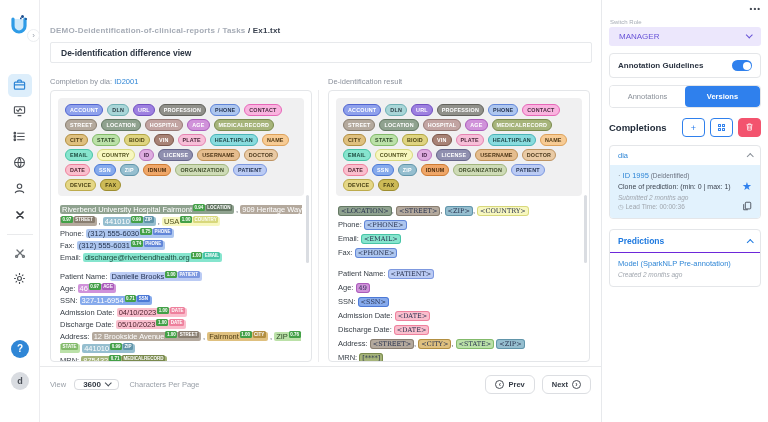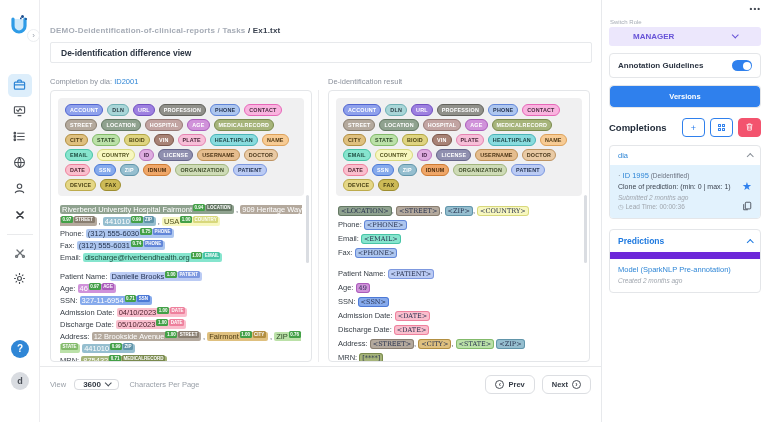--- a/index.html
+++ b/index.html
@@ -73,22 +73,22 @@
   .navbtn.prev { margin-left:auto; margin-right:7px; }
   .circ { width:9px; height:9px; border:1px solid #4a4f57; border-radius:50%;
     font-size:7px; line-height:7.5px; text-align:center; color:#4a4f57; }
 
   
   .rightbar { position:absolute; left:601px; top:0; width:167px; height:422px;
     background:#fff; border-left:1px solid #e7e9ec; padding:4px 7px; }
   .morerow { text-align:right; color:#3c424c; font-size:8px; letter-spacing:1px;
     font-weight:bold; height:13px; cursor:pointer; }
   .srlabel { font-size:6px; color:#a7adb6; margin:2px 0 2px 1px; }
-  .roleselect { background:#ece7fc; border-radius:3px; padding:5px 24px; display:flex;
-    align-items:center; font-size:8px; font-weight:bold; color:#6753d7; cursor:pointer; }
+  .roleselect { background:#ece7fc; border-radius:3px; padding:5px 10px; display:flex;
+    align-items:center; font-size:8px; font-weight:normal; color:#6753d7; cursor:pointer; }
   .panelcard { border:1px solid #e4e6e9; border-radius:4px; background:#fff; }
   .guidelines { margin-top:7px; padding:6px 8px; display:flex; align-items:center;
     justify-content:space-between; }
   .guidelines .lbl { font-size:8px; font-weight:bold; color:#2b3442; }
   .toggle { width:20px; height:11px; background:#2f80ed; border-radius:6px;
     position:relative; cursor:pointer; }
   .toggle .knob { position:absolute; right:1.5px; top:1.5px; width:8px; height:8px;
     background:#fff; border-radius:50%; }
   .tabs { margin-top:7px; display:flex; border:1px solid #e4e6e9; border-radius:4px;
     overflow:hidden; }
@@ -117,21 +117,21 @@
   .compitem .l1 .suffix { color:#6b7280; font-size:6.5px; }
   .compitem .l1 .bullet { color:#8a9099; }
   .compitem .l2 { font-size:7px; color:#3c4450; margin-top:2px; width:118px; line-height:9px; }
   .compitem .l3 { font-size:6.5px; color:#a0a6ae; font-style:italic; margin-top:3px; }
   .compitem .l4 { font-size:6.5px; color:#a0a6ae; margin-top:2px; }
   .compicons { position:absolute; right:8px; top:16px; display:flex;
     flex-direction:column; align-items:center; gap:6px; }
   .star { color:#2f80ed; font-size:11px; cursor:pointer; line-height:10px; }
   .predcard { margin-top:10px; overflow:hidden; }
   .predhead { display:flex; align-items:center; justify-content:space-between;
-    padding:6px 8px; border-bottom:7px solid #6d28d9; cursor:pointer;gap:28px; }
+    padding:6px 8px; border-bottom:1px solid #6d28d9; cursor:pointer;gap:28px; }
   .predhead .t { font-size:8.5px; font-weight:bold; color:#1f7ae0; }
   .predbody { padding:6px 8px 8px 8px; }
   .predbody .m { font-size:7.5px; color:#2f86d6; cursor:pointer; }
   .predbody .c { font-size:6.5px; color:#a0a6ae; font-style:italic; margin-top:3px; }
 </style>
 </head>
 <body>
 
 <div class="app">
 
@@ -379,20 +379,21 @@
     </div>
 
     <div class="panelcard guidelines">
       <span class="lbl">Annotation Guidelines</span>
       <span class="toggle">
           <span class="knob"></span>
         </span>
     </div>
 
     <div class="tabs">
+      <div class="tab">Annotations</div>
       <div class="tab active">Versions</div>
     </div>
 
     <div class="comprow">
       <span class="title">Completions</span>
       <button class="iconbtn">
         <span>+</span>
       </button>
       <button class="iconbtn">
         <span class="gridglyph">

